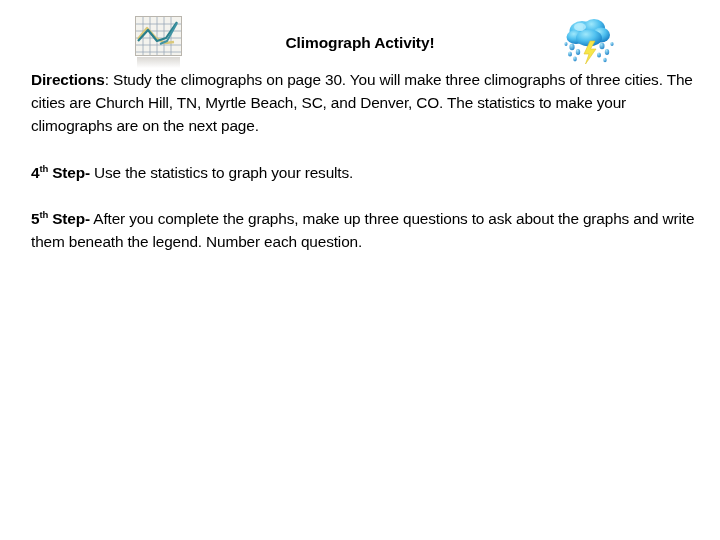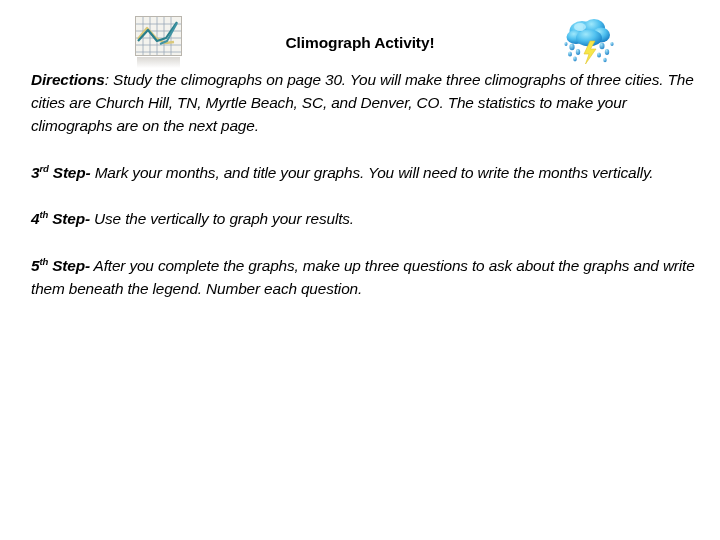--- a/index.html
+++ b/index.html
@@ -90,21 +90,20 @@
     width: 680px;
     font-size: 15.4px;
     line-height: 23.2px;
     color: #000000;
     letter-spacing: -0.15px;
   }
 
   .para {
     margin: 0 0 23.2px 0;
     text-align: left;
-    font-style: italic;
   }
   .para:last-child { margin-bottom: 8px; }
 
   .lead { font-weight: bold; }
   sup {
     font-size: 0.62em;
     vertical-align: super;
     line-height: 0;
     font-weight: bold;
   }
@@ -184,21 +183,20 @@
 
   </div>
 
   <div class="body-text">
 
     <p class="para"><span class="lead">Directions</span><span>: Study the climographs on page  30.  You will make three climographs of three cities. The cities are Church Hill, TN, Myrtle Beach, SC, and Denver, CO.  The statistics to make your climographs are on the next page.</span></p>
 
 
 
 
-    <p class="para"><span class="lead">3</span><sup>rd</sup><span class="lead"> Step-</span><span> Mark your months,  and title your graphs. You will need to write the months vertically.</span></p>
-
-    <p class="para"><span class="lead">4</span><sup>th</sup><span class="lead"> Step-</span><span> Use the vertically to graph your results.</span></p>
+
+    <p class="para"><span class="lead">4</span><sup>th</sup><span class="lead"> Step-</span><span> Use the statistics to graph your results.</span></p>
 
     <p class="para"><span class="lead">5</span><sup>th</sup><span class="lead"> Step-</span><span> After  you complete the graphs, make up three questions to ask about the graphs and write them  beneath the legend.  Number each question.</span></p>
 
   </div>
 
 </div>
 
 </body></html>

